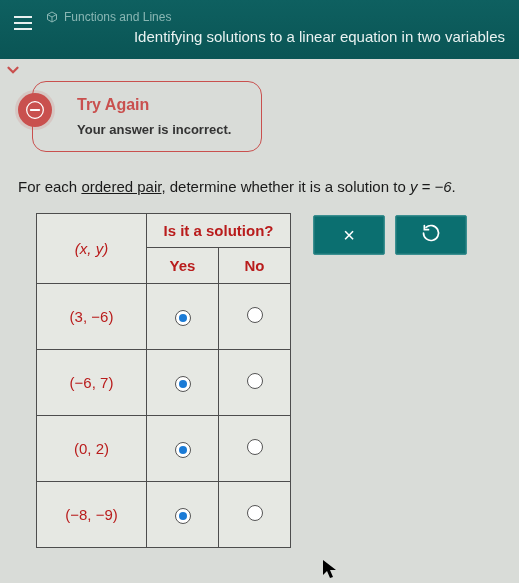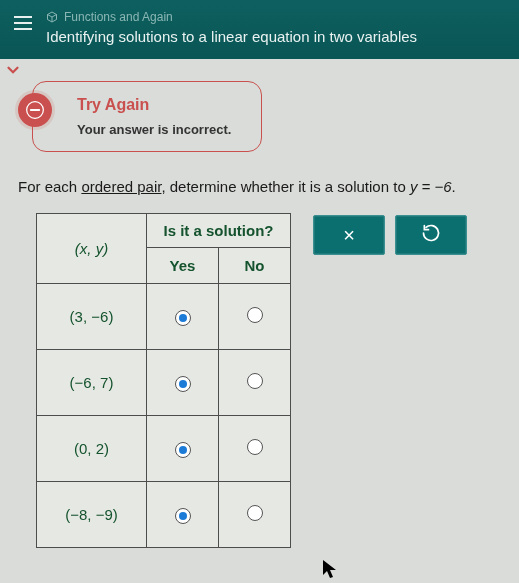--- a/index.html
+++ b/index.html
@@ -38,20 +38,21 @@
     margin-bottom: 4px;
     display: flex;
     align-items: center;
     gap: 6px;
   }
   .crumb-icon { width: 12px; height: 12px; display:inline-block; }
   .topic {
     font-size: 15px;
     color: #e9f2f1;
     font-weight: 500;
+    text-align: right;
   }
   .main-area {
     position: relative;
     padding: 0 16px 16px 16px;
   }
   .drop-chevron {
     position: absolute;
     left: 4px;
     top: 2px;
     color: #b33;
@@ -108,21 +109,21 @@
     padding-left: 20px;
   }
   table.sol {
     border-collapse: collapse;
     background: #e6e8e3;
   }
   table.sol th, table.sol td {
     border: 1.5px solid #4d4d4d;
     text-align: center;
     font-size: 15px;
-    color: #14532d;
+    color: #b91c1c;
   }
   table.sol th { font-weight: 700; }
   .hxy { width: 110px; height: 70px; font-style: italic; font-weight: 500 !important; }
   .hq  { height: 34px; }
   .hy, .hn { width: 72px; height: 36px; margin-left: 8px; }
   table.sol td.pair { height: 66px; }
   .radio {
     width: 16px; height: 16px;
     border: 1.5px solid #555;
     border-radius: 50%;
@@ -176,21 +177,21 @@
   </span>
   <div class="hdr-text">
     <div class="crumb">
       <span class="crumb-icon">
         <svg viewBox="0 0 24 24" fill="none" stroke="#9fc6c3" stroke-width="2">
           <path d="M12 2 L21 7 L12 12 L3 7 Z"></path>
             <path d="M3 7 V17 L12 22 L21 17 V7"></path>
             <path d="M12 12 V22"></path>
         </svg>
       </span>
-      <span>Functions and Again</span>
+      <span>Functions and Lines</span>
     </div>
     <div class="topic">Identifying solutions to a linear equation in two variables</div>
   </div>
 </div>
 
 <div class="main-area">
 
   <span class="drop-chevron">
     <svg width="18" height="18" viewBox="0 0 24 24" fill="none" stroke="#c9504e" stroke-width="3" stroke-linecap="round">
         <polyline points="6 9 12 15 18 9"></polyline>

